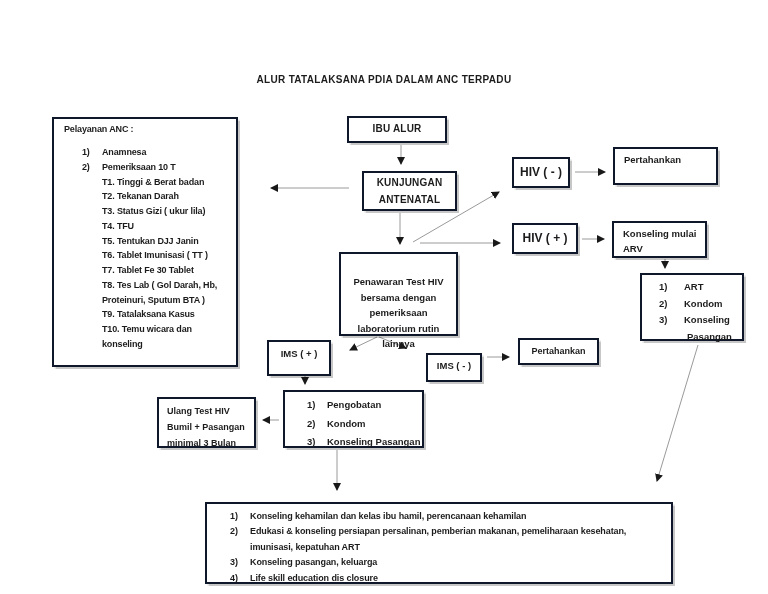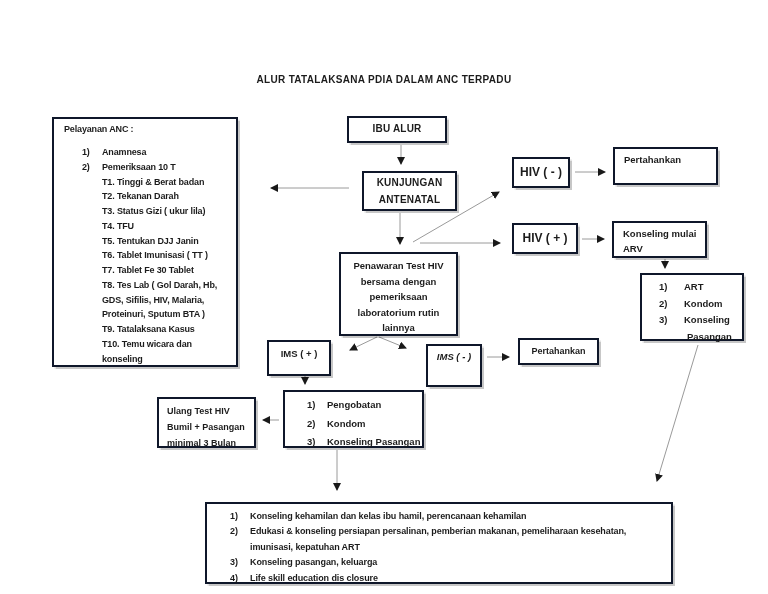--- a/index.html
+++ b/index.html
@@ -21,21 +21,21 @@
   .c{text-align:center;}
   .ibu{font-size:10px;line-height:22px;letter-spacing:.2px;}
   .kunj{font-size:10px;line-height:16.5px;padding-top:2px;letter-spacing:.2px;}
   .hiv{font-size:12px;line-height:26px;}
   .ptop{font-size:9.5px;padding:5px 0 0 9px;}
   .karv{font-size:9.5px;padding:4px 0 0 9px;line-height:14.5px;}
   .artb{font-size:9.5px;padding-top:4px;line-height:16.5px;}
   .art-row{padding-left:42px;}
   .art-num{left:17px;}
   .art-cont{padding-left:45px;}
-  .pen{font-size:9.5px;padding-top:4px;line-height:15.5px;}
+  .pen{font-size:9.5px;padding-top:20px;line-height:15.5px;}
   .ims{font-size:9.5px;line-height:24px;}
   .pbot{font-size:9px;line-height:22px;}
   .peng{font-size:9.5px;padding-top:4px;line-height:18.5px;}
   .peng-row{padding-left:42px;}
   .peng-num{left:22px;}
   .ulang{font-size:9px;padding:4px 0 0 8px;line-height:16px;}
   .bbox{font-size:9px;letter-spacing:-.1px;padding-top:5px;line-height:15.4px;}
   .b-row{padding-left:43px;}
   .b-num{left:23px;}
 </style>
@@ -74,21 +74,20 @@
     <div class="row p-row"><span class="num p-num">1)</span><span>Anamnesa</span></div>
     <div class="row p-row"><span class="num p-num">2)</span><span>Pemeriksaan 10 T</span></div>
     <div class="row p-row">T1. Tinggi &amp; Berat badan</div>
     <div class="row p-row">T2. Tekanan Darah</div>
     <div class="row p-row">T3. Status Gizi ( ukur lila)</div>
     <div class="row p-row">T4. TFU</div>
     <div class="row p-row">T5. Tentukan DJJ Janin</div>
     <div class="row p-row">T6. Tablet Imunisasi ( TT )</div>
     <div class="row p-row">T7. Tablet Fe 30 Tablet</div>
     <div class="row p-row">T8. Tes Lab ( Gol Darah, Hb,</div>
-    <div class="row p-row">GDS, Sifilis, HIV, Malaria,</div>
     <div class="row p-row">Proteinuri, Sputum BTA )</div>
     <div class="row p-row">T9. Tatalaksana Kasus</div>
     <div class="row p-row">T10. Temu wicara dan</div>
     <div class="row p-row">konseling</div>
   </div>
 
   <div class="box c ibu" style="left:347px;top:76px;width:100px;height:27px;">
     <span>IBU ALUR</span>
   </div>
 
@@ -126,21 +125,21 @@
     <div>bersama dengan</div>
     <div>pemeriksaan</div>
     <div>laboratorium rutin</div>
     <div>lainnya</div>
   </div>
 
   <div class="box c ims" style="left:267px;top:300px;width:64px;height:36px;">
     <span>IMS ( + )</span>
   </div>
 
-  <div class="box c ims" style="left:426px;top:304px;width:56px;height:43px;line-height:22px;font-style:italic;">
+  <div class="box c ims" style="left:426px;top:313px;width:56px;height:29px;line-height:22px;">
     <span>IMS ( - )</span>
   </div>
 
   <div class="box c pbot" style="left:518px;top:298px;width:81px;height:27px;">
     <span>Pertahankan</span>
   </div>
 
   <div class="box peng" style="left:283px;top:350px;width:141px;height:58px;">
     <div class="row peng-row"><span class="num peng-num">1)</span><span>Pengobatan</span></div>
     <div class="row peng-row"><span class="num peng-num">2)</span><span>Kondom</span></div>

